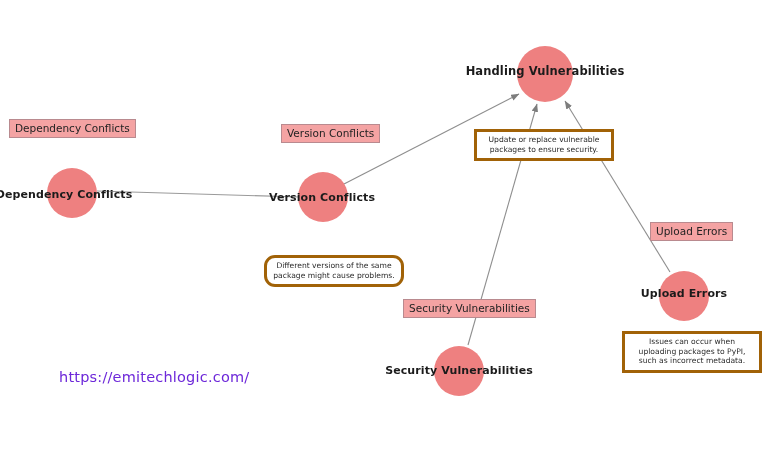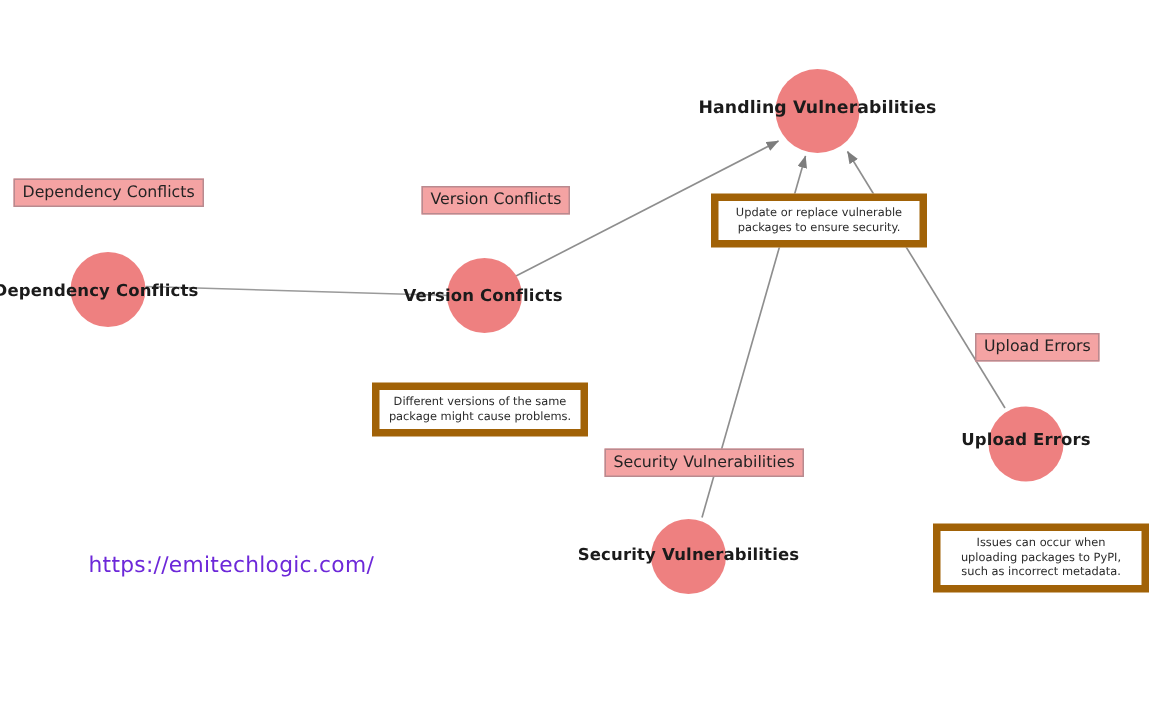--- a/index.html
+++ b/index.html
@@ -45,21 +45,21 @@
     border: 1px solid #b98a8f;
     color: #232323;
     padding: 2px 5px 3px 5px;
     white-space: nowrap;
     font-size: 10.5px;
     line-height: 12px;
   }
   .note-box {
     position: absolute;
     background: #ffffff;
-    border: 5px solid #a16207;
+    border: 3px solid #a16207;
     color: #2b2b2b;
     padding: 3px 5px 4px 5px;
     font-size: 7.6px;
     line-height: 9.6px;
     text-align: center;
   }
   .watermark {
     position: absolute;
     color: #6d28d9;
     font-size: 14.5px;
@@ -94,19 +94,19 @@
   <div class="node-label" style="left:64px; top:194px; font-size:11px;">Dependency Conflicts</div>
   <div class="node-label" style="left:322px; top:197px; font-size:11px;">Version Conflicts</div>
   <div class="node-label" style="left:459px; top:370px; font-size:11px;">Security Vulnerabilities</div>
   <div class="node-label" style="left:684px; top:293px; font-size:11px;">Upload Errors</div>
 
   <div class="tag-box" style="left:9px; top:119px;">Dependency Conflicts</div>
   <div class="tag-box" style="left:281px; top:124px;">Version Conflicts</div>
   <div class="tag-box" style="left:403px; top:299px;">Security Vulnerabilities</div>
   <div class="tag-box" style="left:650px; top:222px;">Upload Errors</div>
 
-  <div class="note-box" style="left:248px; top:255px; width:124px;">Different versions of the same package might cause problems.</div>
+  <div class="note-box" style="left:264px; top:255px; width:124px;border-radius:11px;">Different versions of the same package might cause problems.</div>
   <div class="note-box" style="left:474px; top:129px; width:124px;">Update or replace vulnerable packages to ensure security.</div>
-  <div class="note-box" style="left:622px; top:349px; width:124px;">Issues can occur when uploading packages to PyPI, such as incorrect metadata.</div>
+  <div class="note-box" style="left:622px; top:331px; width:124px;">Issues can occur when uploading packages to PyPI, such as incorrect metadata.</div>
 
   <div class="watermark" style="left:59px; top:369px;">https://emitechlogic.com/</div>
 
 </div>
 
 </body></html>

